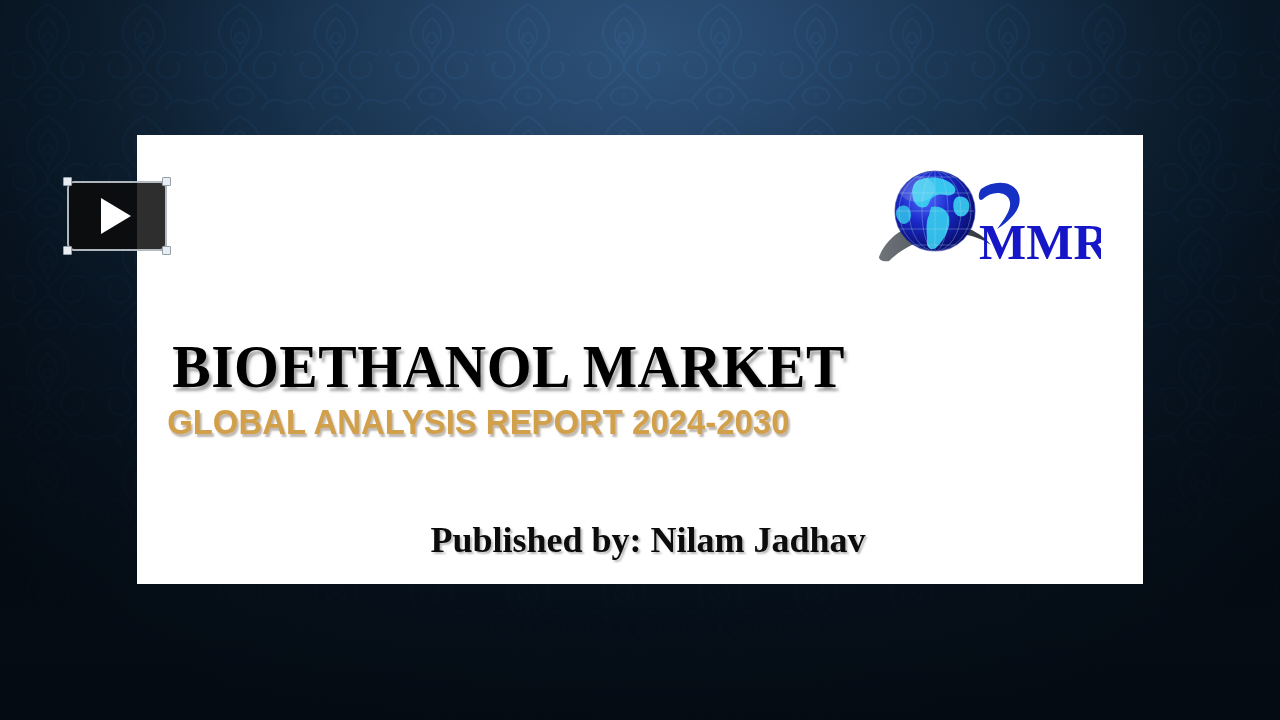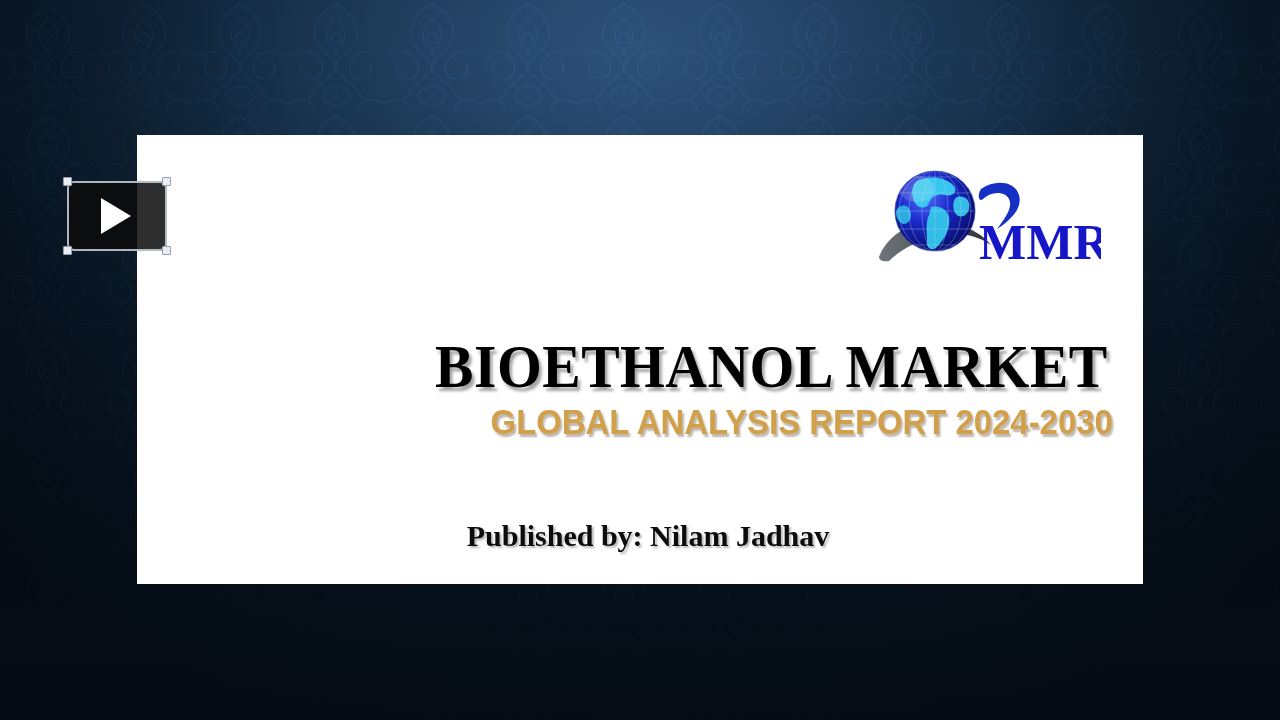--- a/index.html
+++ b/index.html
@@ -76,21 +76,21 @@
     width: 228px;
     height: 116px;
   }
   .logo svg { display: block; width: 228px; height: 116px; }
 
   
   .title-block {
     position: absolute;
     left: 0; right: 0;
     top: 200px;
-    text-align: right;
+    text-align: left;
   }
   .main-title {
     font-family: "Liberation Serif", "DejaVu Serif", serif;
     font-weight: bold;
     font-size: 62px;
     line-height: 1.02;
     letter-spacing: 0.5px;
     color: #000000;
     transform: scaleX(0.93);
     text-shadow: 3px 4px 3px rgba(90,90,90,0.55);
@@ -109,21 +109,21 @@
     margin: 6px 0 0 0;
     white-space: nowrap;
   }
   .author {
     position: absolute;
     left: 8px; right: 0;
     top: 384px;
     text-align: center;
     font-family: "Liberation Serif", "DejaVu Serif", serif;
     font-weight: bold;
-    font-size: 30px;
+    font-size: 36px;
     color: #0c0c0c;
     text-shadow: 2px 2px 2px rgba(120,120,120,0.5);
     white-space: nowrap;
     margin-left: 8px;
   }
 
   
   .media-object {
     position: absolute;
     left: 67px;

